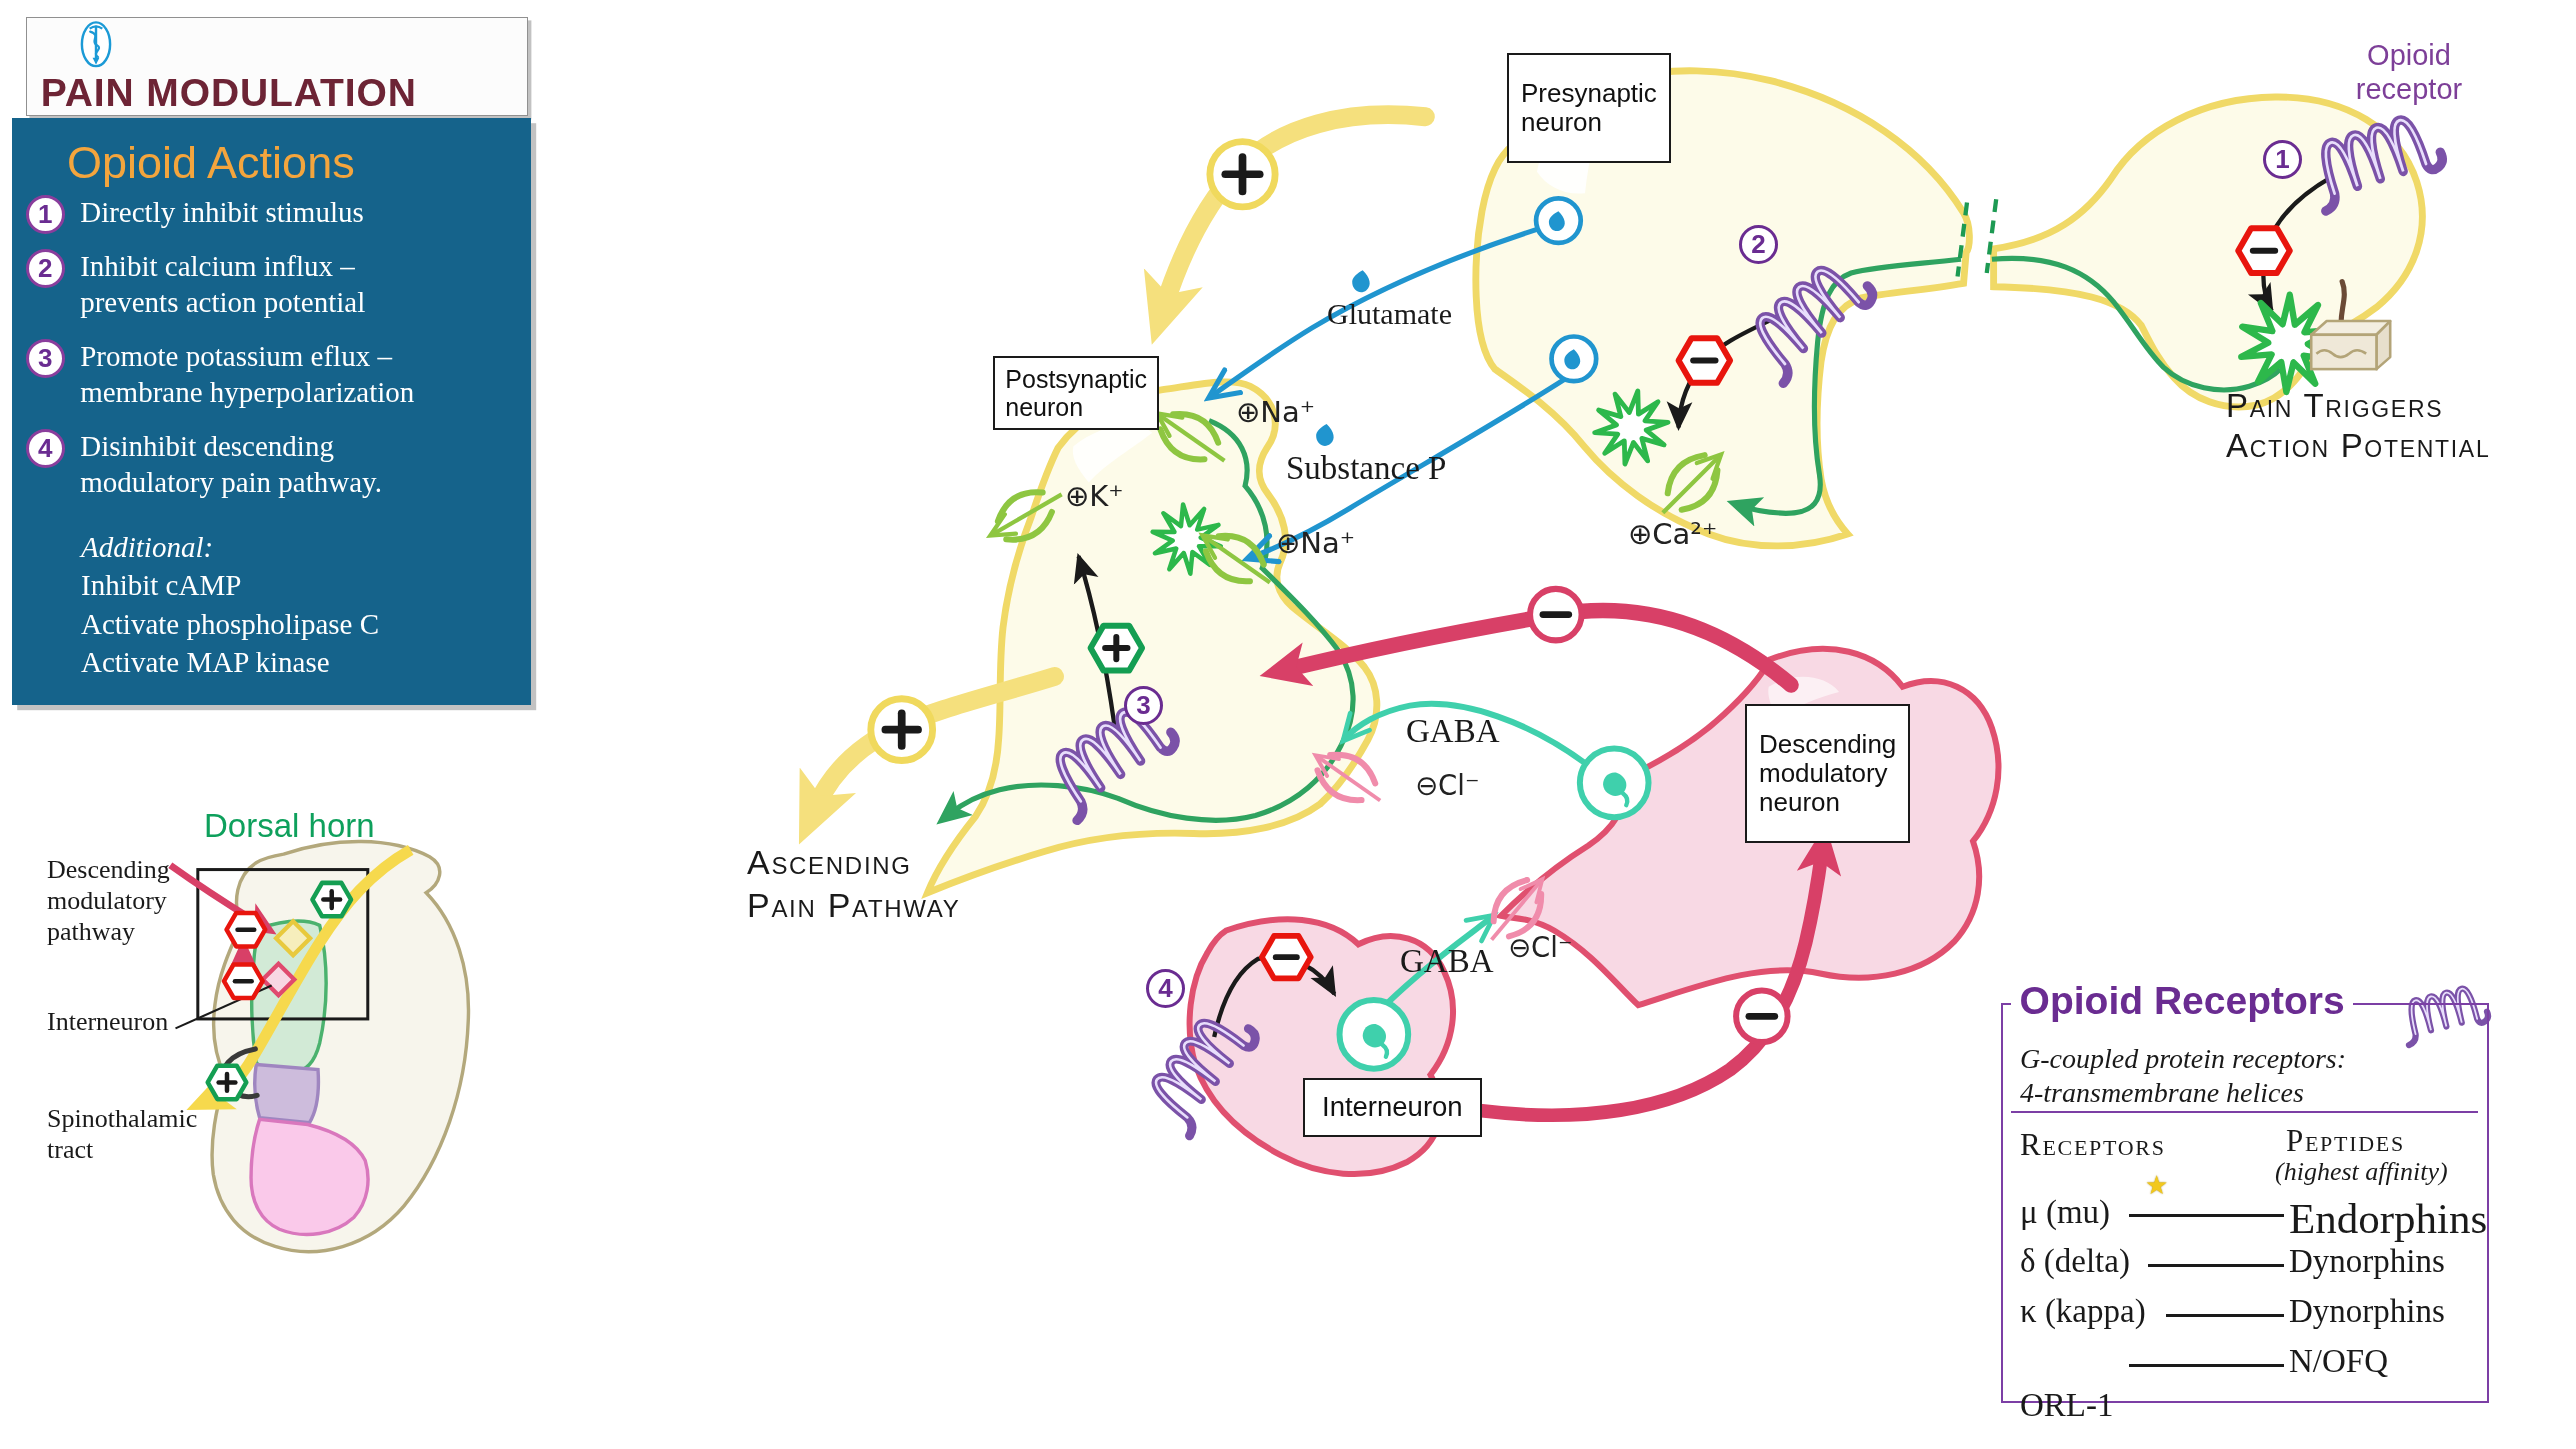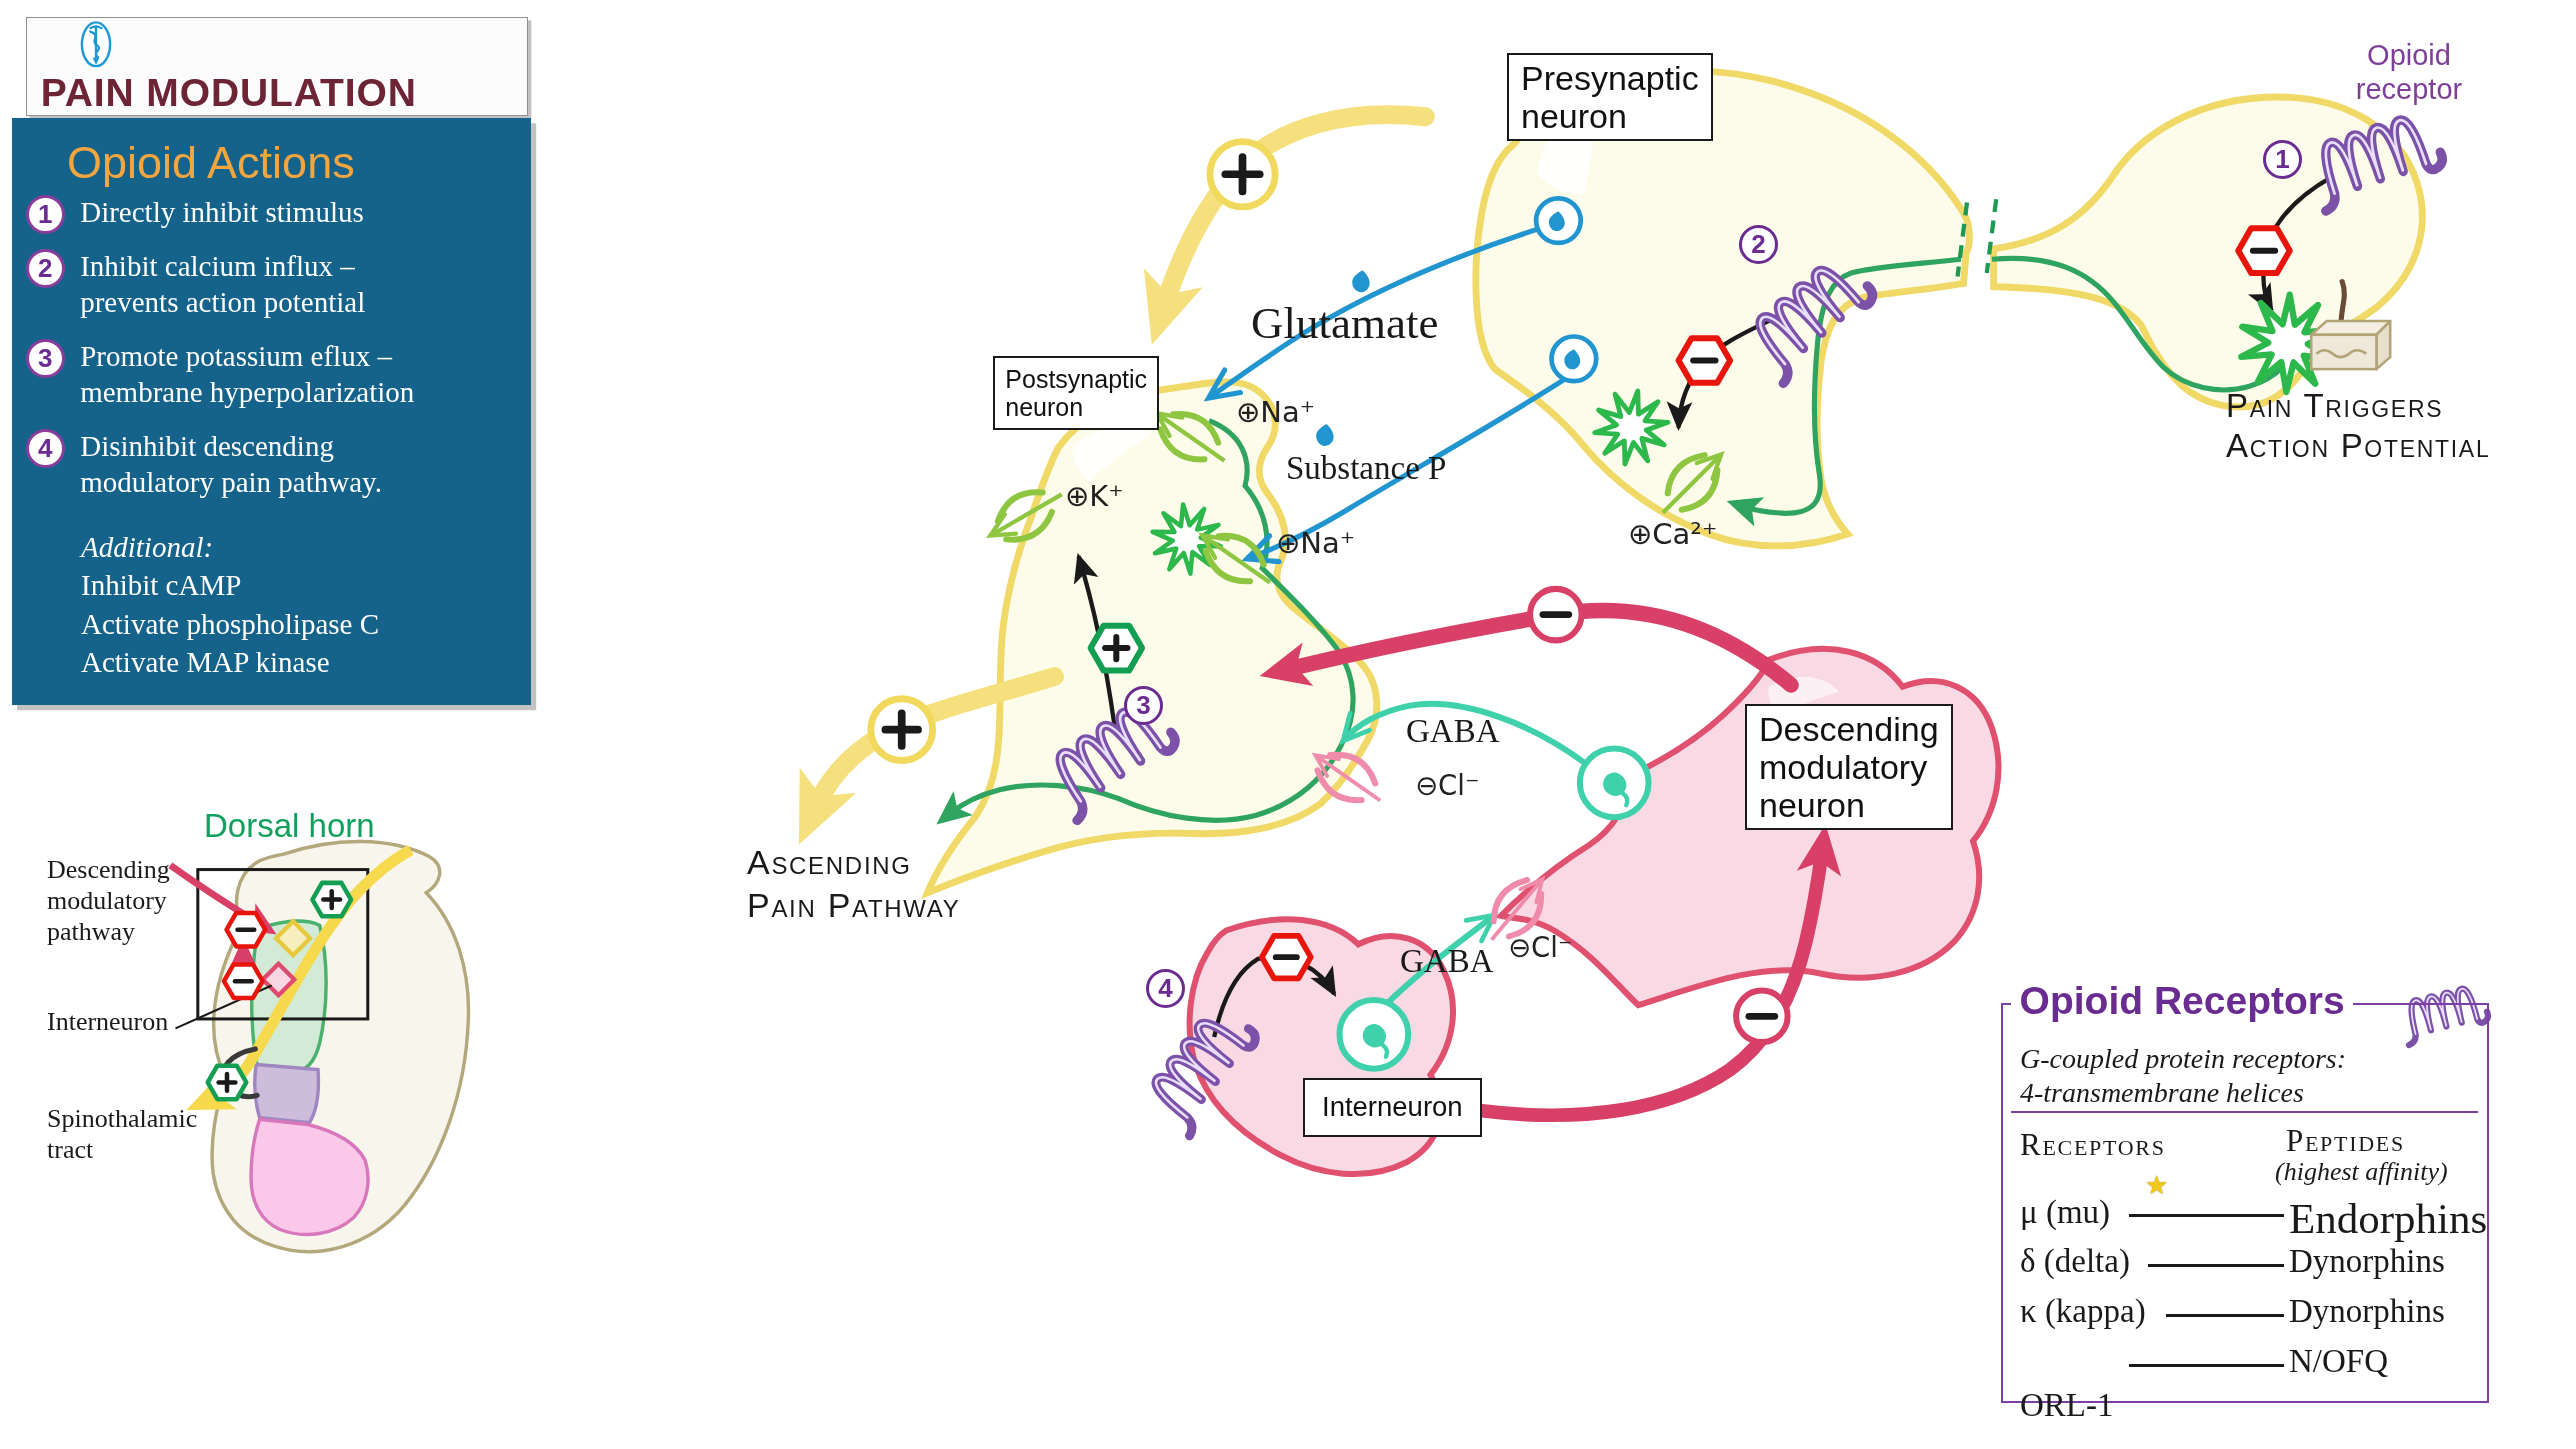--- a/index.html
+++ b/index.html
@@ -4,21 +4,21 @@
 <style>
   html,body{margin:0;padding:0;background:#fff;}
   .canvas{position:relative;width:2576px;height:1449px;background:#fff;overflow:hidden;
           font-family:"Liberation Sans",sans-serif;}
   svg.art{position:absolute;left:0;top:0;}
   .t{position:absolute;color:#1a1a1a;white-space:nowrap;}
   .ser{font-family:"Liberation Serif",serif;}
   .ion{font-family:"DejaVu Sans",sans-serif;font-size:29px;color:#222;}
   .sc{font-variant:small-caps;letter-spacing:1.7px;color:#1a1a1a;}
   .labelbox{position:absolute;background:#fff;border:2.6px solid #1a1a1a;color:#111;
-            font-size:34px;line-height:1.12;padding:4px 12px;}
+            font-size:26px;line-height:1.12;padding:24px 12px;}
   .stepnum{position:absolute;width:39px;height:39px;border:3.4px solid #6a2c91;border-radius:50%;
            background:#fff;color:#6a2c91;font-weight:bold;font-size:26px;display:flex;
            align-items:center;justify-content:center;box-sizing:border-box;}
   
   .panel-header{position:absolute;left:26px;top:17px;width:500px;height:97px;background:#fcfcfc;
                 border:1.7px solid #909090;box-shadow:3.4px 3.4px 0 #c2c2c2;display:flex;flex-direction:column;}
   .panel-title{color:#6d2435;font-weight:bold;font-size:39px;margin-left:13.7px;letter-spacing:0.9px;}
   .panel-blue{position:absolute;left:12px;top:118px;width:519px;height:587px;background:#15638b;
               box-shadow:5.2px 5.2px 0 #c2c2c2;color:#fff;}
   .pb-head{position:absolute;left:55px;top:19px;font-size:45px;color:#f4a53d;}
@@ -335,21 +335,21 @@
   <div>Descending</div>
   <div>modulatory</div>
   <div>neuron</div>
 </div>
 <div class="labelbox" style="left:1303px;top:1078px;font-size:27.5px;padding:12px 17px;">Interneuron</div>
 
 <div class="t" style="left:2318px;top:38px;width:182px;text-align:center;color:#7d3f98;font-size:29px;line-height:1.18;">
   <div>Opioid</div>
   <div>receptor</div>
 </div>
-<div class="t ser" style="left:1251px;top:297px;font-size:45px;">Glutamate</div>
+<div class="t ser" style="left:1327px;top:297px;font-size:30px;">Glutamate</div>
 <div class="t ser" style="left:1286px;top:450px;font-size:33px;">Substance P</div>
 <div class="t ser" style="left:1406px;top:713px;font-size:33px;">GABA</div>
 <div class="t ser" style="left:1400px;top:943px;font-size:33px;">GABA</div>
 <div class="t ion" style="left:1236px;top:395px;">⊕Na⁺</div>
 <div class="t ion" style="left:1276px;top:526px;">⊕Na⁺</div>
 <div class="t ion" style="left:1065px;top:479px;">⊕K⁺</div>
 <div class="t ion" style="left:1628px;top:517px;">⊕Ca²⁺</div>
 <div class="t ion" style="left:1415px;top:769px;font-size:27.5px;">⊖Cl⁻</div>
 <div class="t ion" style="left:1508px;top:931px;font-size:27.5px;">⊖Cl⁻</div>
 <div class="t sc" style="left:747px;top:841px;font-size:34px;line-height:1.25;">

